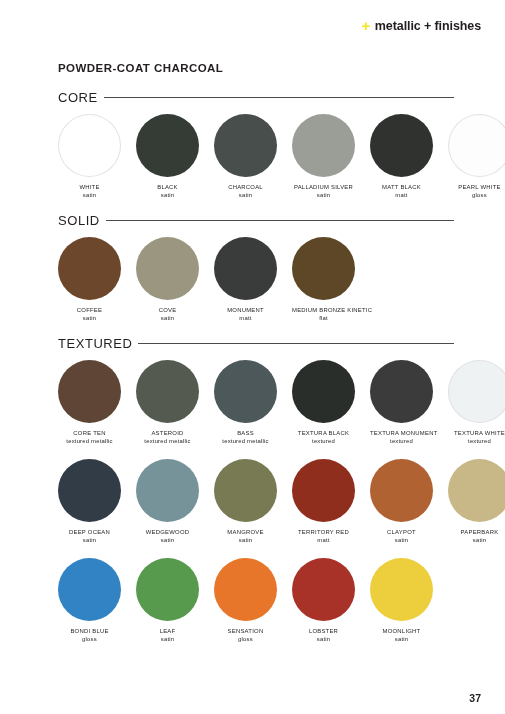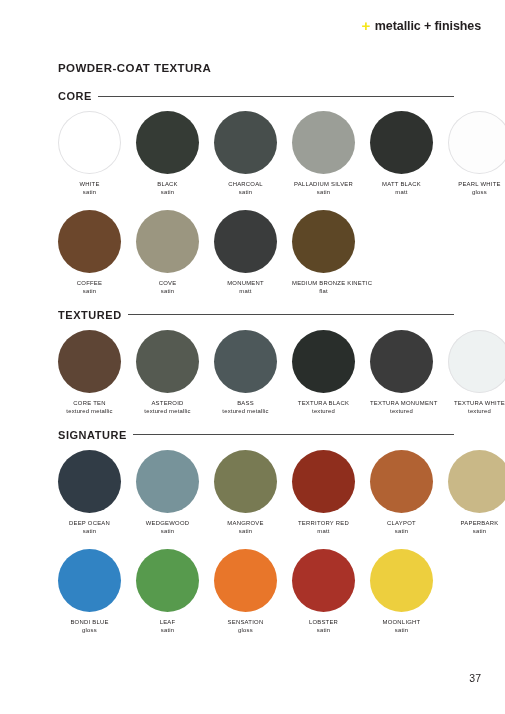--- a/index.html
+++ b/index.html
@@ -57,22 +57,22 @@
 
   .section { margin-bottom: 13px; }
 
   .section-head {
     display: flex;
     align-items: center;
     gap: 6px;
     margin-bottom: 9px;
   }
   .section-label {
-    font-size: 11px;
-    font-weight: 700;
+    font-size: 13px;
+    font-weight: 400;
     letter-spacing: 0.55px;
     color: #231f20;
     white-space: nowrap;
   }
   .section-rule {
     flex: 1 1 auto;
     height: 1px;
     background: #4b4b4b;
   }
 
@@ -110,36 +110,36 @@
     letter-spacing: 0.2px;
     line-height: 1.35;
     color: #231f20;
     white-space: nowrap;
   }
 
   
   .page-number {
     position: absolute;
     right: 24px;
-    bottom: 30px;
+    bottom: 10px;
     font-size: 10.5px;
-    font-weight: 400;
+    font-weight: 700;
     color: #231f20;
   }
 </style>
 </head>
 <body>
 
 <div class="page-header">
   <span class="brand-plus">+</span>
   <span class="brand-text">metallic + finishes</span>
 </div>
 
 <div class="content">
-  <h1 class="page-title">POWDER-COAT TEXTURA</h1>
+  <h1 class="page-title">POWDER-COAT CHARCOAL</h1>
   <div id="sections-host">
       <div class="section">
         <div class="section-head">
           <span class="section-label">CORE</span>
           <span class="section-rule"></span>
         </div>
         <div class="swatch-row">
           <div class="swatch">
             <span class="chip outlined" style="background: rgb(255, 255, 255);"></span>
             <div class="swatch-name">WHITE</div>
@@ -166,20 +166,24 @@
             <div class="swatch-finish">matt</div>
           </div>
           <div class="swatch">
             <span class="chip outlined" style="background: rgb(253, 253, 253);"></span>
             <div class="swatch-name">PEARL WHITE</div>
             <div class="swatch-finish">gloss</div>
           </div>
         </div>
       </div>
       <div class="section">
+        <div class="section-head">
+          <span class="section-label">SOLID</span>
+          <span class="section-rule"></span>
+        </div>
         <div class="swatch-row">
           <div class="swatch">
             <span class="chip" style="background: rgb(108, 71, 44);"></span>
             <div class="swatch-name">COFFEE</div>
             <div class="swatch-finish">satin</div>
           </div>
           <div class="swatch">
             <span class="chip" style="background: rgb(155, 150, 128);"></span>
             <div class="swatch-name">COVE</div>
             <div class="swatch-finish">satin</div>
@@ -228,24 +232,20 @@
             <div class="swatch-finish">textured</div>
           </div>
           <div class="swatch">
             <span class="chip outlined" style="background: rgb(238, 242, 242);"></span>
             <div class="swatch-name">TEXTURA WHITE</div>
             <div class="swatch-finish">textured</div>
           </div>
         </div>
       </div>
       <div class="section">
-        <div class="section-head">
-          <span class="section-label">SIGNATURE</span>
-          <span class="section-rule"></span>
-        </div>
         <div class="swatch-row">
           <div class="swatch">
             <span class="chip" style="background: rgb(49, 60, 70);"></span>
             <div class="swatch-name">DEEP OCEAN</div>
             <div class="swatch-finish">satin</div>
           </div>
           <div class="swatch">
             <span class="chip" style="background: rgb(119, 147, 154);"></span>
             <div class="swatch-name">WEDGEWOOD</div>
             <div class="swatch-finish">satin</div>

